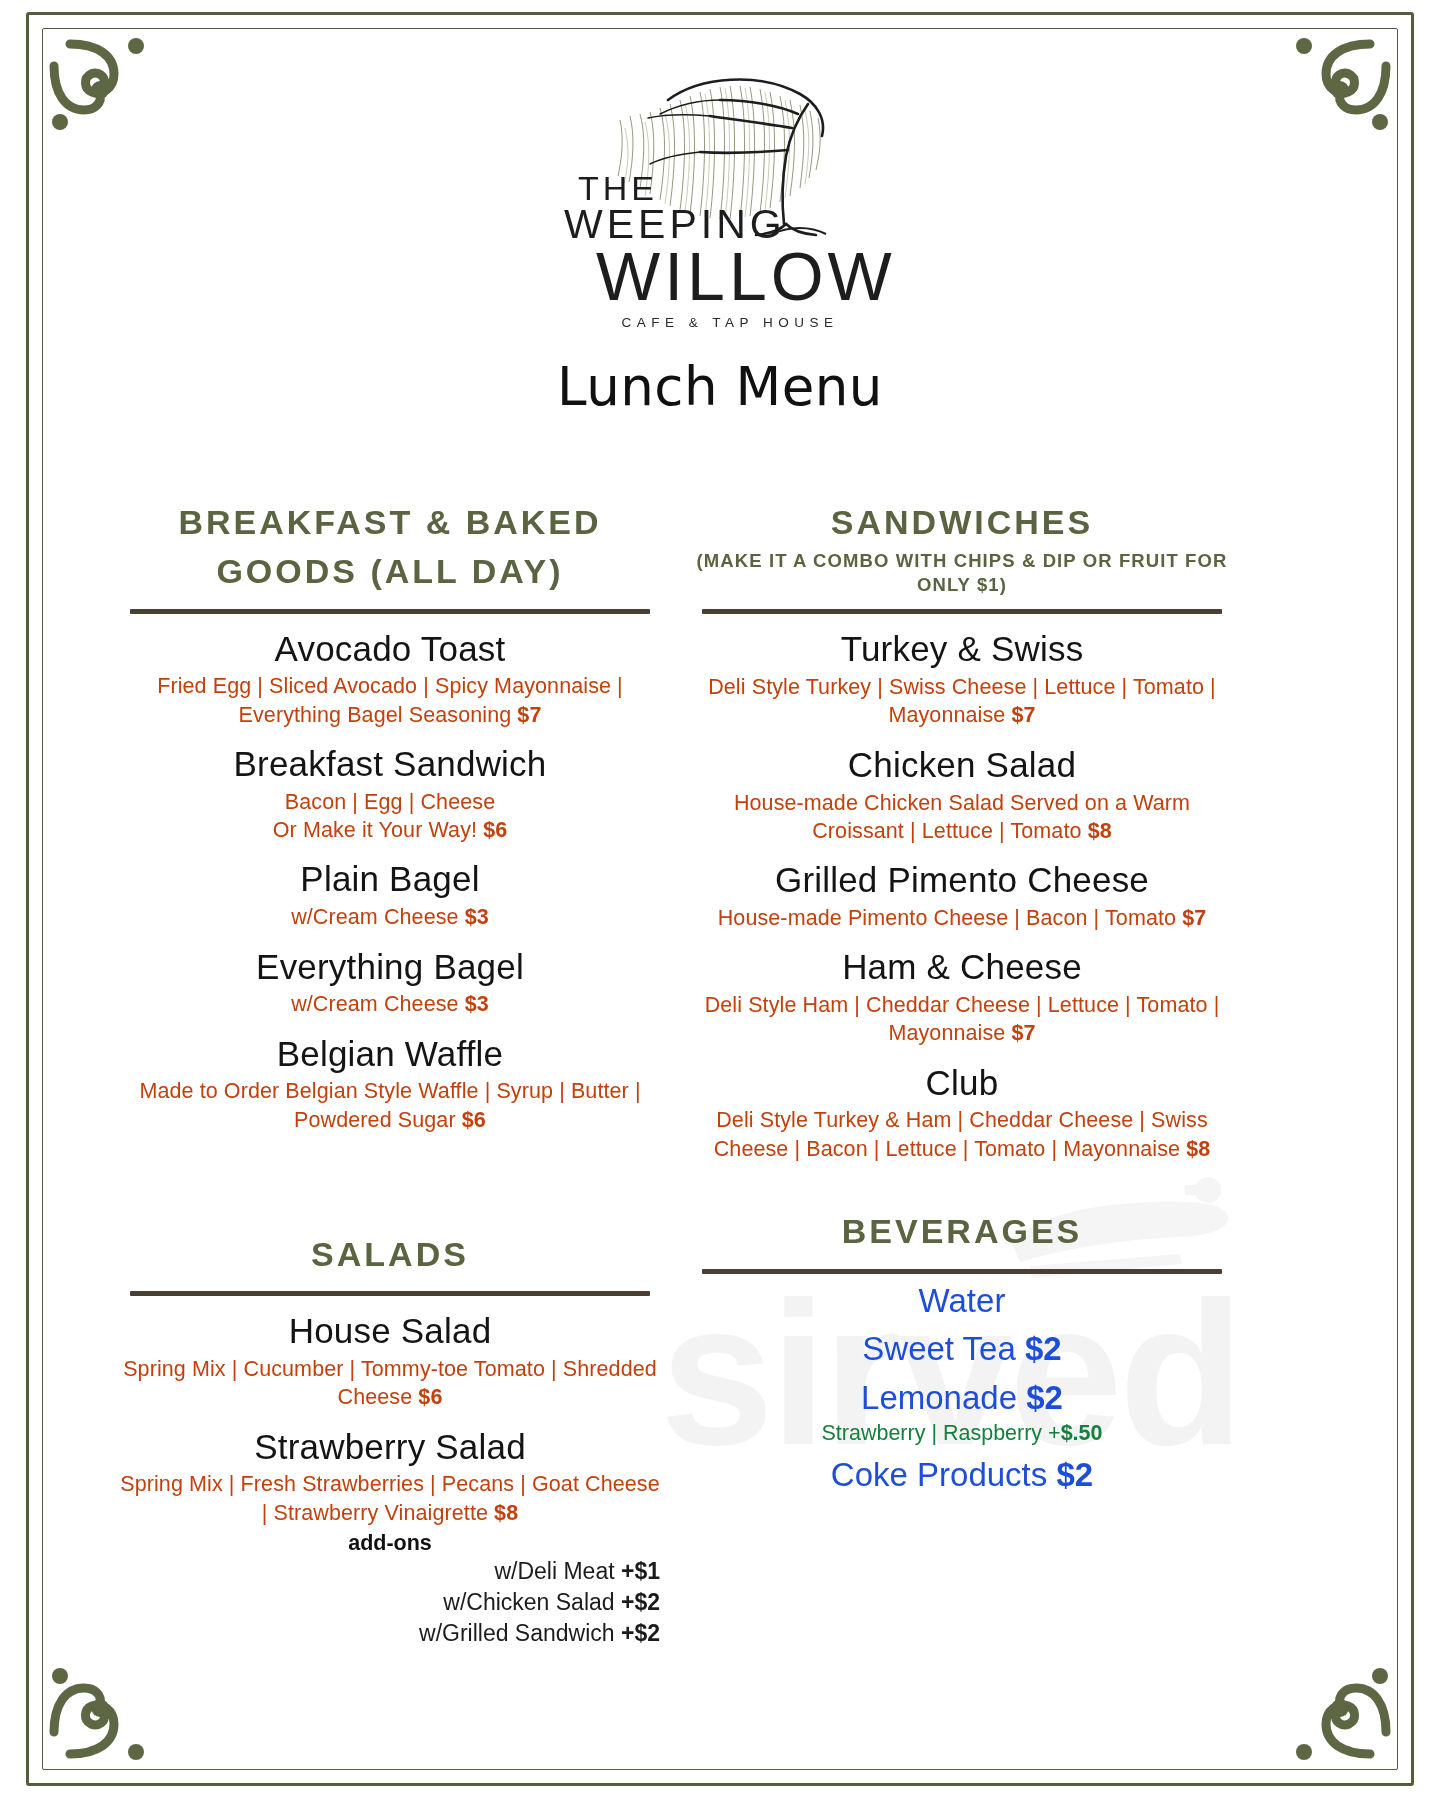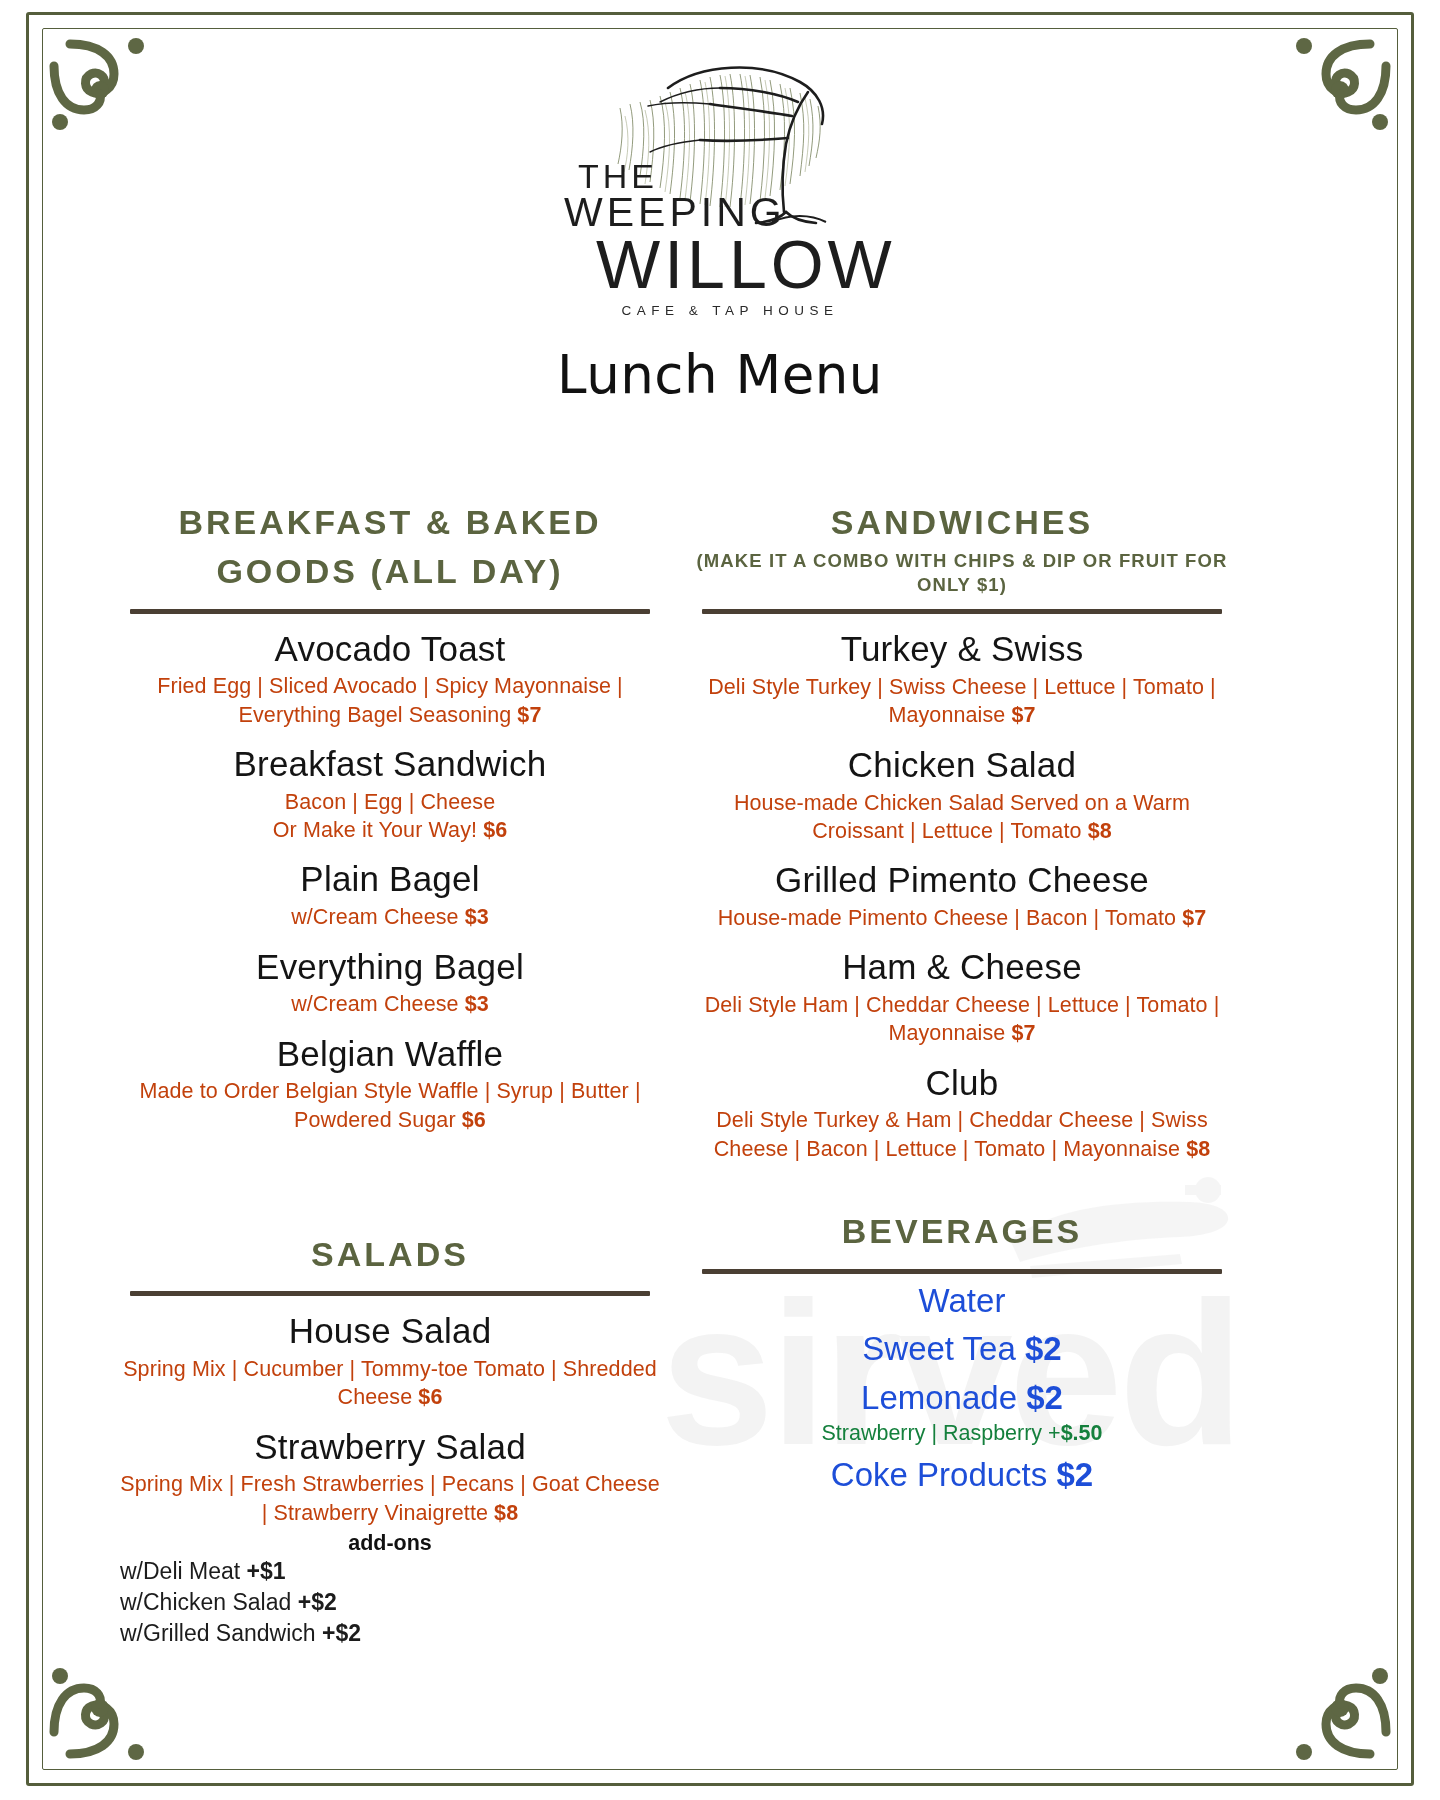--- a/index.html
+++ b/index.html
@@ -71,21 +71,21 @@
     right: 200px;
     top: 1090px;
     width: 250px;
     height: 230px;
     opacity: 0.075;
   }
 
   
   .content {
     position: absolute;
-    left: 0; right: 0; top: 0;
+    left: 0; right: 0; top: 12px;
   }
 
   
   .logo-wrap {
     position: relative;
     width: 320px;
     margin: 46px auto 0 auto;
     text-align: center;
   }
   .logo-tree { display: block; width: 320px; height: 200px; margin: 0 auto; }
@@ -196,21 +196,21 @@
   }
   .item-desc b { font-weight: 700; }
   .addons-label {
     text-align: center;
     font-size: 21.5px;
     font-weight: 700;
     margin-top: 4px;
     color: #111;
   }
   .addon-line {
-    text-align: left;
+    text-align: right;
     font-size: 23px;
     line-height: 1.35;
     color: #1c1c1c;
   }
   .addon-line b { font-weight: 700; }
 
   .bev-line {
     text-align: center;
     font-size: 33px;
     line-height: 1.3;

